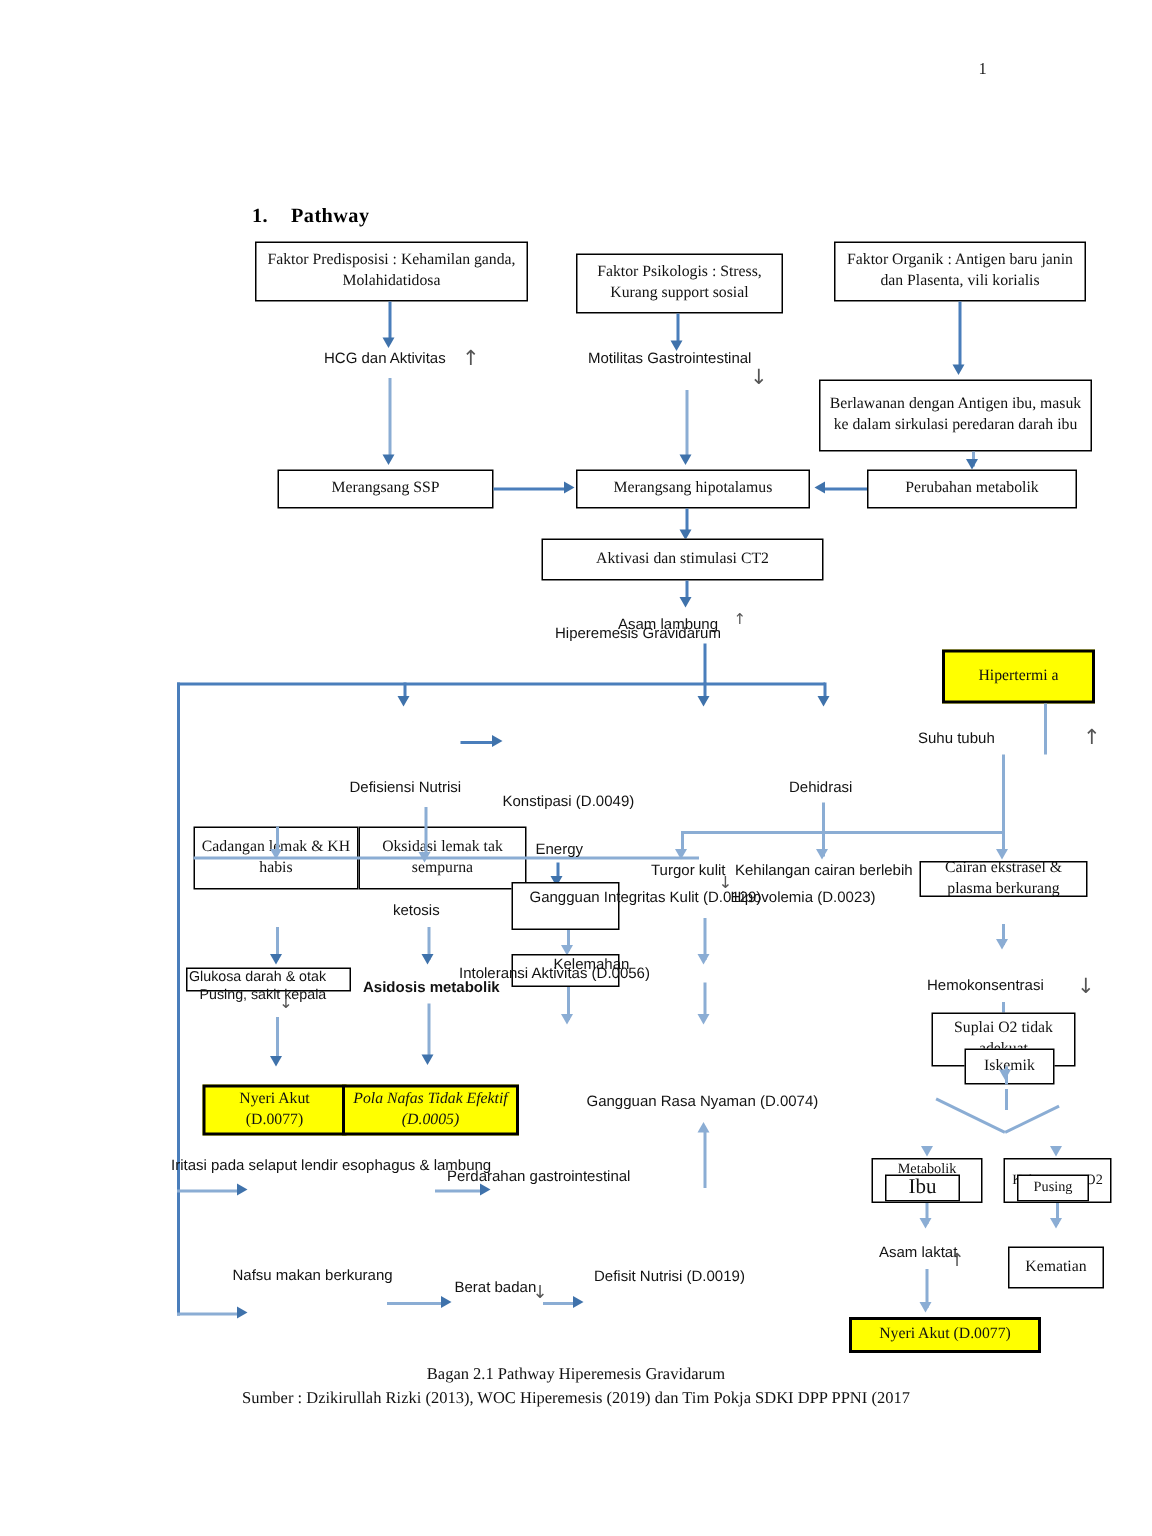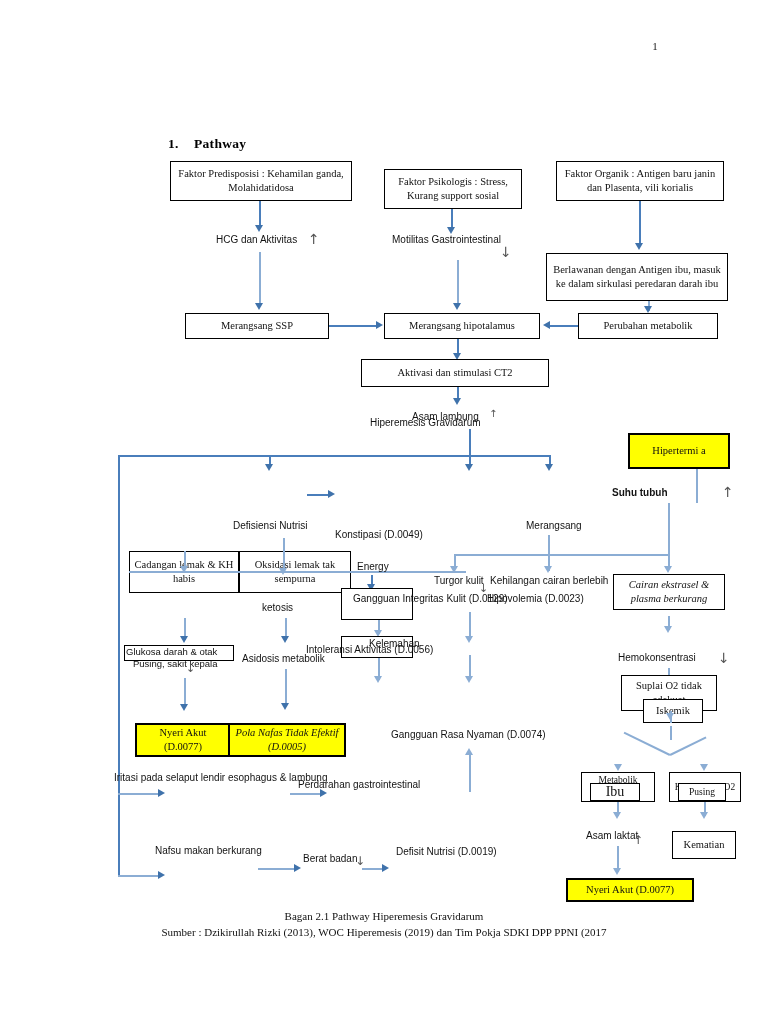--- a/index.html
+++ b/index.html
@@ -150,29 +150,29 @@
 <div class="ah down" style="left:465px;top:464px;"></div>
 
 <div class="ln v" style="left:549px;top:455px;height:12px;"></div>
 <div class="ah down" style="left:545px;top:464px;"></div>
 
 <div class="ln h" style="left:307px;top:494px;width:22px;"></div>
 <div class="ah right" style="left:328px;top:490px;"></div>
 
 <div class="box yellow" style="left:628px;top:433px;width:102px;height:36px;">Hipertermi a</div>
 
-<div class="lbl" style="left:612px;top:487px;font-weight:bold;">Suhu tubuh</div>
+<div class="lbl" style="left:612px;top:487px;">Suhu tubuh</div>
 <div class="gly" style="left:722px;top:485px;">↑</div>
 <div class="ln v pale" style="left:696px;top:469px;height:34px;"></div>
 
 <div class="lbl" style="left:233px;top:520px;">Defisiensi Nutrisi</div>
 
 <div class="lbl" style="left:335px;top:529px;">Konstipasi (D.0049)</div>
 
-<div class="lbl" style="left:526px;top:520px;">Merangsang</div>
+<div class="lbl" style="left:526px;top:520px;">Dehidrasi</div>
 
 <div class="box" style="left:129px;top:551px;width:110px;height:42px;">Cadangan lemak &amp; KH habis</div>
 <div class="box" style="left:239px;top:551px;width:112px;height:42px;">Oksidasi lemak tak sempurna</div>
 
 <div class="ln h pale" style="left:129px;top:571px;width:337px;"></div>
 <div class="ln v pale" style="left:184px;top:551px;height:18px;"></div>
 <div class="ah down pale" style="left:180px;top:566px;"></div>
 <div class="ln v pale" style="left:283px;top:538px;height:32px;"></div>
 <div class="ah down pale" style="left:279px;top:568px;"></div>
 
@@ -183,21 +183,21 @@
 <div class="ah down" style="left:367px;top:584px;"></div>
 
 <div class="box" style="left:341px;top:588px;width:72px;height:32px;"></div>
 
 <div class="lbl" style="left:434px;top:575px;">Turgor kulit</div>
 <div class="lbl" style="left:490px;top:575px;">Kehilangan cairan berlebih</div>
 
 <div class="lbl" style="left:353px;top:593px;">Gangguan Integritas Kulit (D.0129)</div>
 <div class="lbl" style="left:487px;top:593px;">Hipovolemia (D.0023)</div>
 
-<div class="box" style="left:613px;top:574px;width:112px;height:36px;font-style:italic;">Cairan ekstrasel &amp; plasma berkurang</div>
+<div class="box" style="left:613px;top:574px;width:112px;height:24px;">Cairan ekstrasel &amp; plasma berkurang</div>
 
 <div class="ln h pale" style="left:454px;top:554px;width:216px;"></div>
 <div class="ln v pale" style="left:548px;top:535px;height:36px;"></div>
 <div class="ah down pale" style="left:544px;top:566px;"></div>
 <div class="ln v pale" style="left:454px;top:554px;height:14px;"></div>
 <div class="ah down pale" style="left:450px;top:566px;"></div>
 <div class="ln v pale" style="left:668px;top:554px;height:14px;"></div>
 <div class="ah down pale" style="left:664px;top:566px;"></div>
 <div class="ln v pale" style="left:668px;top:503px;height:52px;"></div>
 
@@ -212,21 +212,21 @@
 <div class="gly" style="left:186px;top:663px;font-size:11px;">↓</div>
 
 <div class="ln v pale" style="left:184px;top:678px;height:28px;"></div>
 <div class="ah down" style="left:180px;top:704px;"></div>
 
 <div class="box yellow" style="left:135px;top:723px;width:96px;height:34px;">Nyeri Akut (D.0077)</div>
 
 <div class="ln v pale" style="left:285px;top:618px;height:22px;"></div>
 <div class="ah down" style="left:281px;top:636px;"></div>
 
-<div class="lbl" style="left:242px;top:653px;">Asidosis metabolik</div>
+<div class="lbl" style="left:242px;top:653px;font-weight:bold;">Asidosis metabolik</div>
 
 <div class="ln v pale" style="left:285px;top:669px;height:36px;"></div>
 <div class="ah down" style="left:281px;top:703px;"></div>
 
 <div class="box yellow" style="left:228px;top:723px;width:118px;height:34px;font-style:italic;">Pola Nafas Tidak Efektif (D.0005)</div>
 
 <div class="ln v pale" style="left:378px;top:620px;height:14px;"></div>
 <div class="ah down pale" style="left:374px;top:630px;"></div>
 
 <div class="box thin" style="left:341px;top:636px;width:72px;height:22px;"></div>

